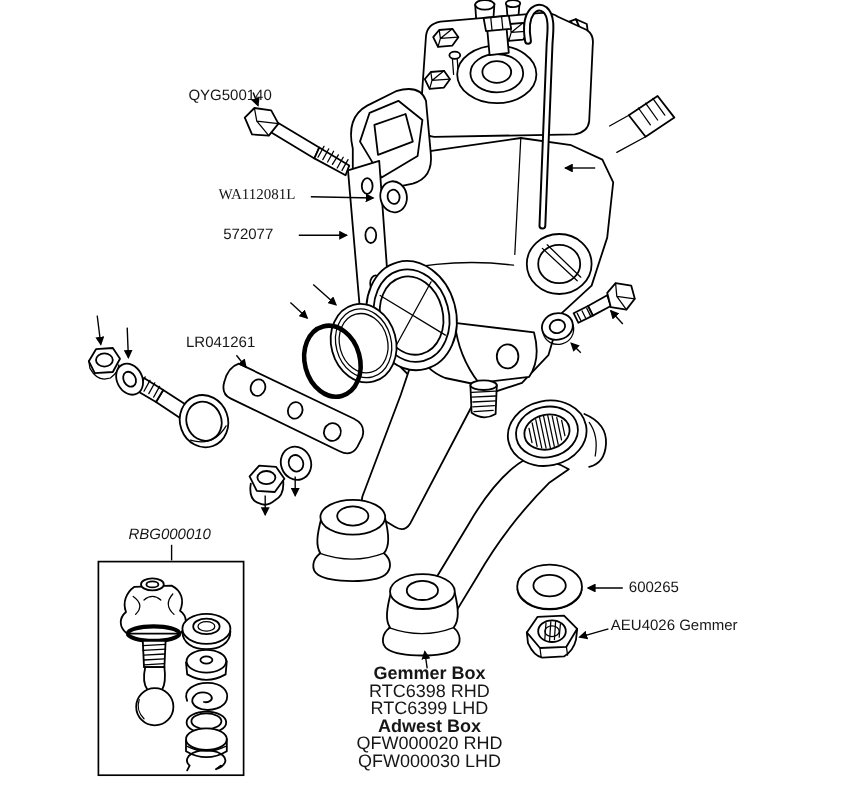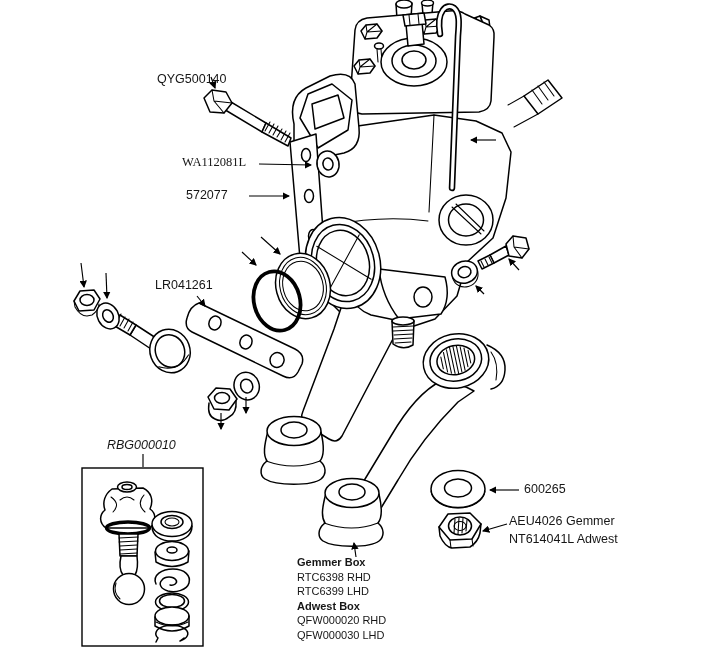--- a/index.html
+++ b/index.html
@@ -3,21 +3,21 @@
 <meta charset="utf-8">
 <style>
   html,body{margin:0;padding:0;background:#fff;}
   #stage{position:relative;width:710px;height:666px;background:#fff;overflow:hidden;
          font-family:"Liberation Sans", sans-serif;color:#161616;}
   #art{position:absolute;left:0;top:0;}
   .lbl{position:absolute;font-size:12.5px;white-space:nowrap;line-height:14px;}
   .blk{position:absolute;white-space:nowrap;}
   .blk div{white-space:nowrap;}
   .adw{font-size:13px;line-height:19px;}
-  .gem{font-size:11px;line-height:14.6px;}
+  .gem{font-size:15px;line-height:14.6px;text-align:center;}
   .aeu{font-size:12.5px;line-height:18px;}
   .bold{font-weight:700;}
   
   .s{stroke:#000;stroke-width:1.5;fill:none;stroke-linecap:round;stroke-linejoin:round;}
   .sf{stroke:#000;stroke-width:1.5;fill:#fff;stroke-linecap:round;stroke-linejoin:round;}
   .thin{stroke:#000;stroke-width:1.05;fill:none;stroke-linecap:round;stroke-linejoin:round;}
   .thick{stroke:#000;stroke-width:3.8;fill:none;}
   .lead{stroke:#000;stroke-width:1.15;fill:none;}
 </style>
 </head>
@@ -288,21 +288,20 @@
 
   <div class="lbl" style="left:157px;top:72px;">QYG500140</div>
   <div class="lbl" style="left:182px;top:155px;font-family:Liberation Serif, serif;">WA112081L</div>
   <div class="lbl" style="left:186px;top:188px;">572077</div>
   <div class="lbl" style="left:155px;top:278px;">LR041261</div>
   <div class="lbl" style="left:107px;top:438px;font-style:italic;">RBG000010</div>
   <div class="lbl" style="left:524px;top:482px;text-align:right;">600265</div>
 
   <div class="blk aeu" style="left:509px;top:512px;">
     <div>AEU4026 Gemmer</div>
-    <div>NT614041L Adwest</div>
   </div>
 
 
   <div class="blk gem" style="left:297px;top:555px;">
     <div class="bold">Gemmer Box</div>
     <div>RTC6398 RHD</div>
     <div>RTC6399 LHD</div>
     <div class="bold">Adwest Box</div>
     <div>QFW000020 RHD</div>
     <div>QFW000030 LHD</div>

